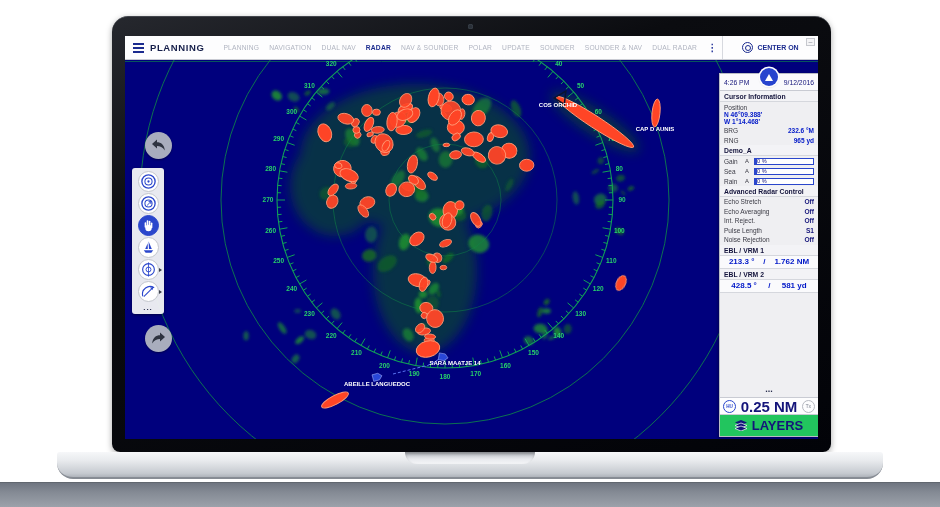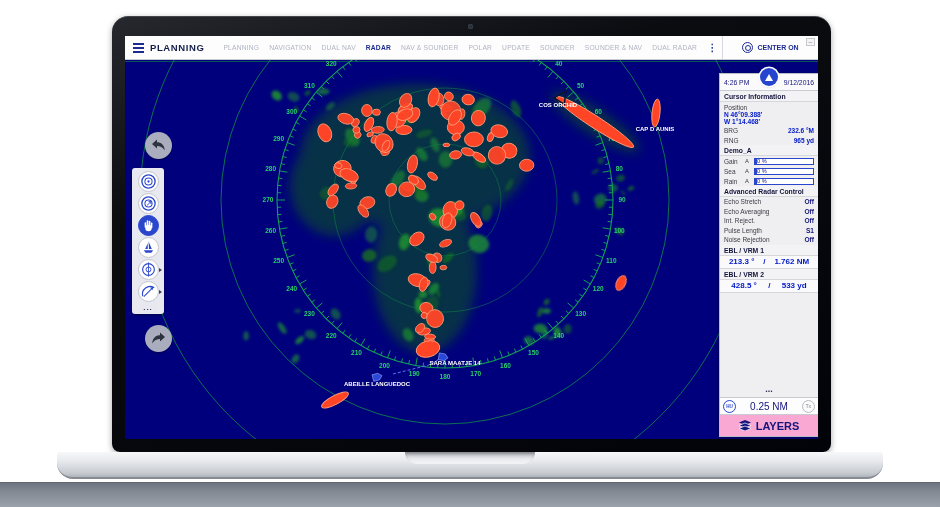--- a/index.html
+++ b/index.html
@@ -86,23 +86,23 @@
   .slider::after { content:""; position:absolute; left:0; top:0; bottom:0; width:2px; background:#2a46cc; }
   .ebl-val { height:13px; display:flex; align-items:center; justify-content:space-evenly; font-size:8px; font-weight:bold;
     color:#0018c8; border-bottom:1px solid #d5d7dd; background:#fafafc; cursor:pointer; }
   .spacer { flex:1; background:#efeff2; }
   .dots-row { height:12px; text-align:center; color:#2b3050; font-weight:bold; font-size:9px; line-height:8px; cursor:pointer; }
   .range-row { height:18px; background:#fdfdfe; border-top:1px solid #c9cbd3; border-bottom:1px solid #c9cbd3;
     display:flex; align-items:center; justify-content:space-between; padding:0 3px; }
   .mini-circle { width:13px; height:13px; border-radius:50%; border:1.2px solid #2a46cc; color:#2a46cc;
     font-size:4.6px; font-weight:bold; display:flex; align-items:center; justify-content:center; cursor:pointer; }
   .mini-circle.gray { border-color:#b6b9c1; color:#9fa3ad; }
-  .range-val { font-size:10px; font-weight:normal; color:#14147a; }
-  .layers-row { height:21px; background:#f9a8d4; display:flex; align-items:center; justify-content:center; gap:5px;
-    color:#14147a; font-size:11px; font-weight:bold; cursor:pointer; }
+  .range-val { font-size:15px; font-weight:bold; color:#14147a; }
+  .layers-row { height:21px; background:#22c55e; display:flex; align-items:center; justify-content:center; gap:5px;
+    color:#14147a; font-size:13px; font-weight:bold; cursor:pointer; }
 </style>
 </head>
 <body>
 
 <div id="stage">
   <div class="floor"></div>
   <div class="bezel"></div>
   <div class="camera"></div>
 
   <div class="screen">
@@ -612,21 +612,21 @@
       <div class="sec-hdr">EBL / VRM 1</div>
       <div class="ebl-val">
         <span>213.3 °</span>
         <span>/</span>
         <span>1.762 NM</span>
       </div>
       <div class="sec-hdr">EBL / VRM 2</div>
       <div class="ebl-val">
         <span>428.5 °</span>
         <span>/</span>
-        <span>533 yd</span>
+        <span>581 yd</span>
       </div>
 
       <div class="spacer"></div>
       <div class="dots-row">...</div>
 
       <div class="range-row">
         <span class="mini-circle">HU</span>
         <span class="range-val">0.25 NM</span>
         <span class="mini-circle gray">Tx</span>
       </div>

